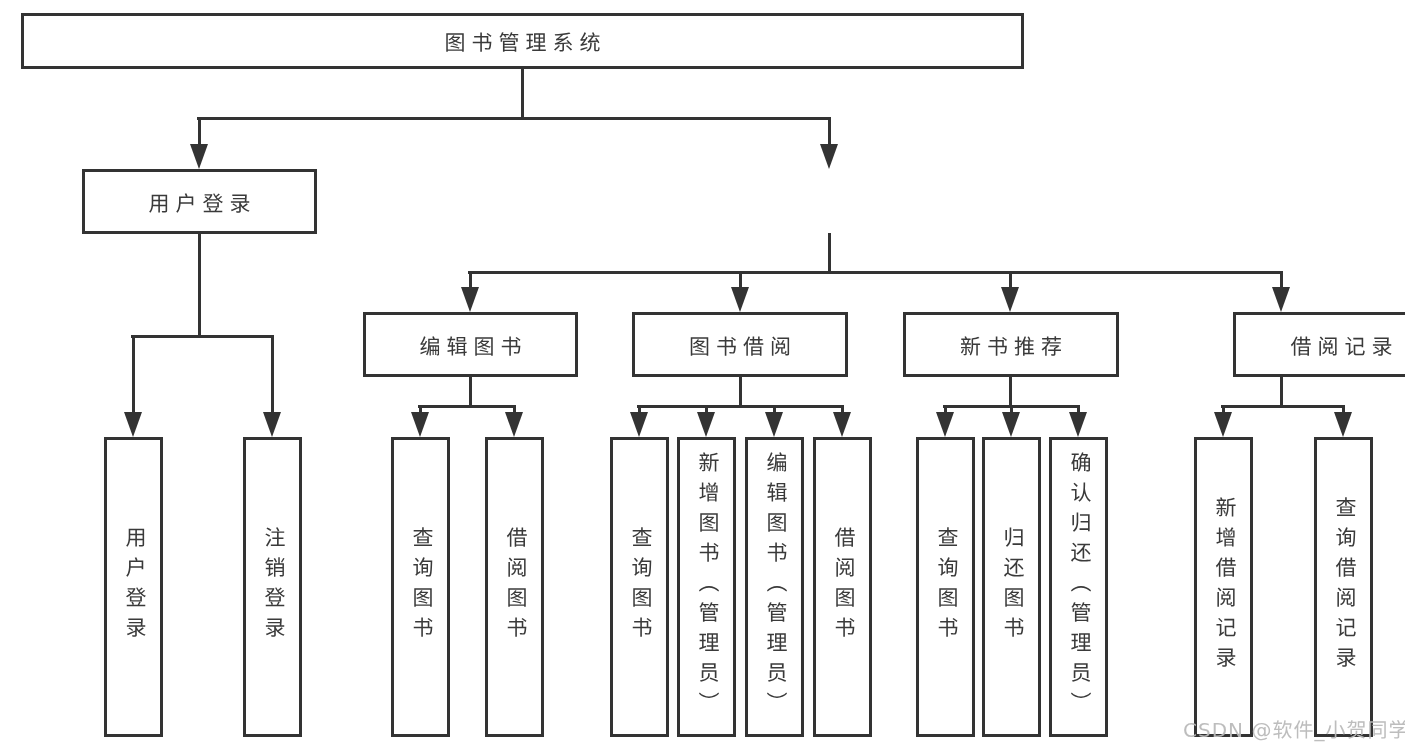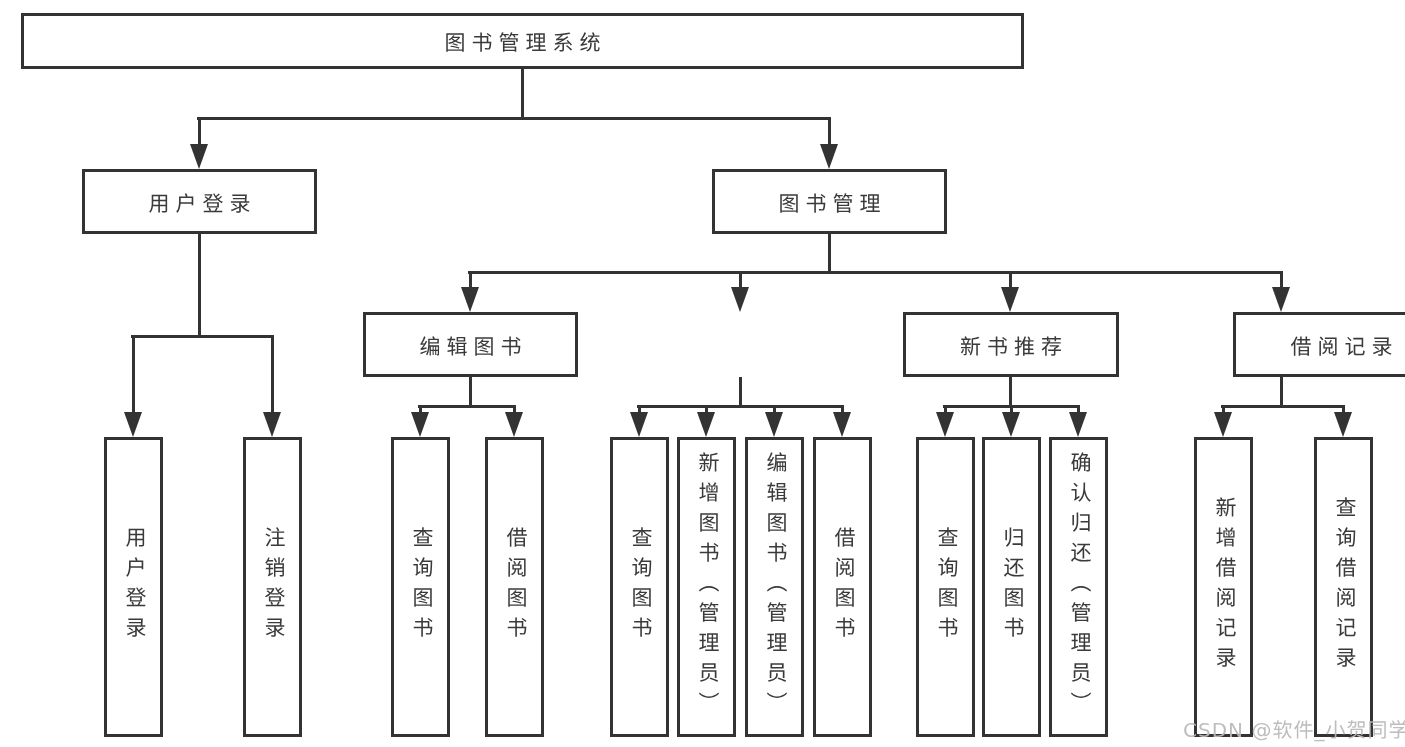--- a/index.html
+++ b/index.html
@@ -110,26 +110,26 @@
   <div class="vl" style="left:1342px;top:405px;height:12px"></div>
   <div class="ar" style="left:1334px;top:412px"></div>
 
   <div class="box h" style="left:21px;top:13px;width:1003px;height:56px">
     <span>图书管理系统</span>
   </div>
 
   <div class="box h" style="left:82px;top:169px;width:235px;height:65px">
     <span>用户登录</span>
   </div>
-  <div class="box h" style="left:712px;top:169px;width:235px;height:65px">
-    <span>图书管理</span>
-  </div>
 
   <div class="box h" style="left:363px;top:312px;width:215px;height:65px">
     <span>编辑图书</span>
+  </div>
+  <div class="box h" style="left:632px;top:312px;width:216px;height:65px">
+    <span>图书借阅</span>
   </div>
   <div class="box h" style="left:903px;top:312px;width:216px;height:65px">
     <span>新书推荐</span>
   </div>
   <div class="box h" style="left:1233px;top:312px;width:217px;height:65px">
     <span>借阅记录</span>
   </div>
 
   <div class="box v" style="left:104px;top:437px;width:59px;height:300px">
     <span>用户登录</span>

